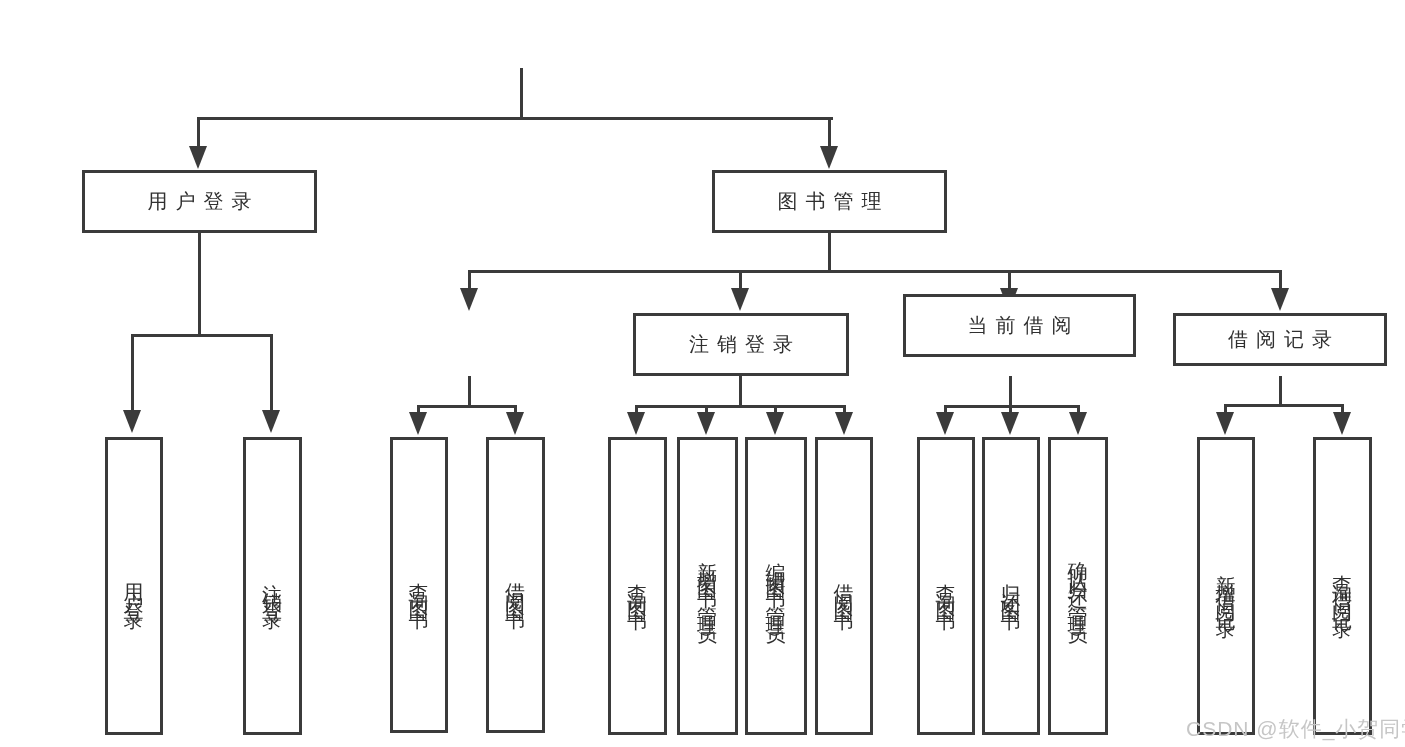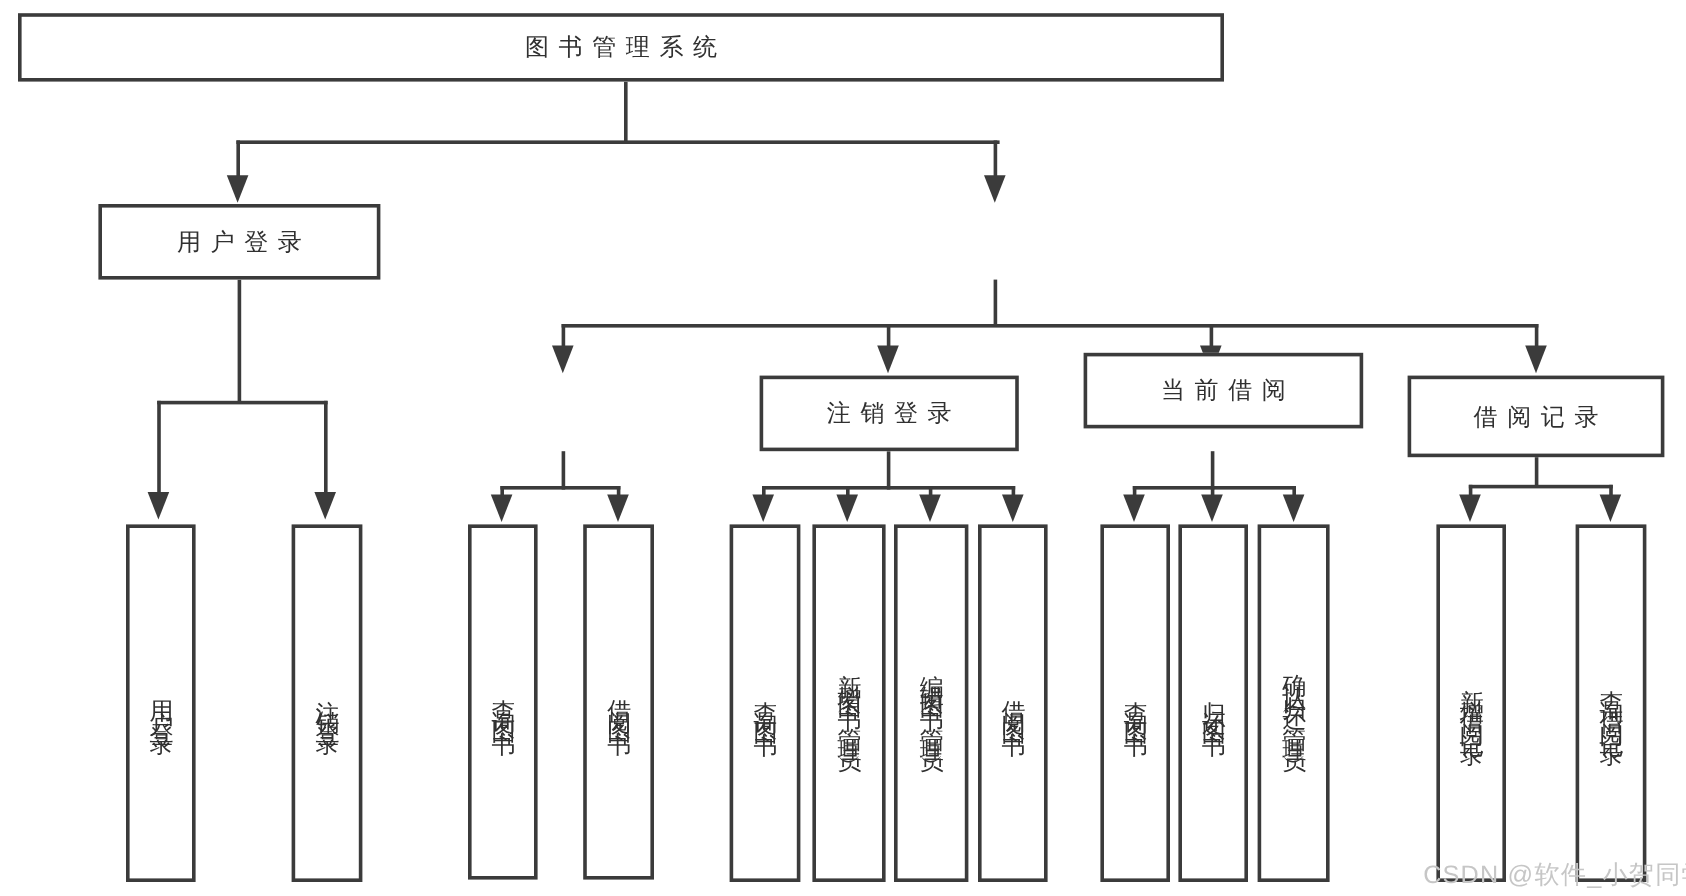--- a/index.html
+++ b/index.html
@@ -113,33 +113,33 @@
     <div class="arrow" style="left: 506px; top: 412px;"></div>
     <div class="arrow" style="left: 627px; top: 412px;"></div>
     <div class="arrow" style="left: 697px; top: 412px;"></div>
     <div class="arrow" style="left: 766px; top: 412px;"></div>
     <div class="arrow" style="left: 835px; top: 412px;"></div>
     <div class="arrow" style="left: 936px; top: 412px;"></div>
     <div class="arrow" style="left: 1001px; top: 412px;"></div>
     <div class="arrow" style="left: 1069px; top: 412px;"></div>
     <div class="arrow" style="left: 1216px; top: 412px;"></div>
     <div class="arrow" style="left: 1333px; top: 412px;"></div>
-    <div class="box" style="left: 15px; top: 11px; width: 1005px; height: 57px;">
-      <span class="htext">图书管理系统</span>
-    </div>
     <div class="box" style="left: 82px; top: 170px; width: 235px; height: 63px;">
       <span class="htext">用户登录</span>
+    </div>
+    <div class="box" style="left: 712px; top: 170px; width: 235px; height: 63px;">
+      <span class="htext">图书管理</span>
     </div>
     <div class="box" style="left: 633px; top: 313px; width: 216px; height: 63px;">
       <span class="htext">注销登录</span>
     </div>
     <div class="box" style="left: 903px; top: 294px; width: 233px; height: 63px;">
       <span class="htext">当前借阅</span>
     </div>
-    <div class="box" style="left: 1173px; top: 313px; width: 214px; height: 68px;">
+    <div class="box" style="left: 1173px; top: 313px; width: 214px; height: 53px;">
       <span class="htext">借阅记录</span>
     </div>
     <div class="box" style="left: 105px; top: 437px; width: 58px; height: 298px;">
       <span class="vtext">用户登录</span>
     </div>
     <div class="box" style="left: 243px; top: 437px; width: 59px; height: 298px;">
       <span class="vtext">注销登录</span>
     </div>
     <div class="box" style="left: 390px; top: 437px; width: 58px; height: 296px;">
       <span class="vtext">查询图书</span>

